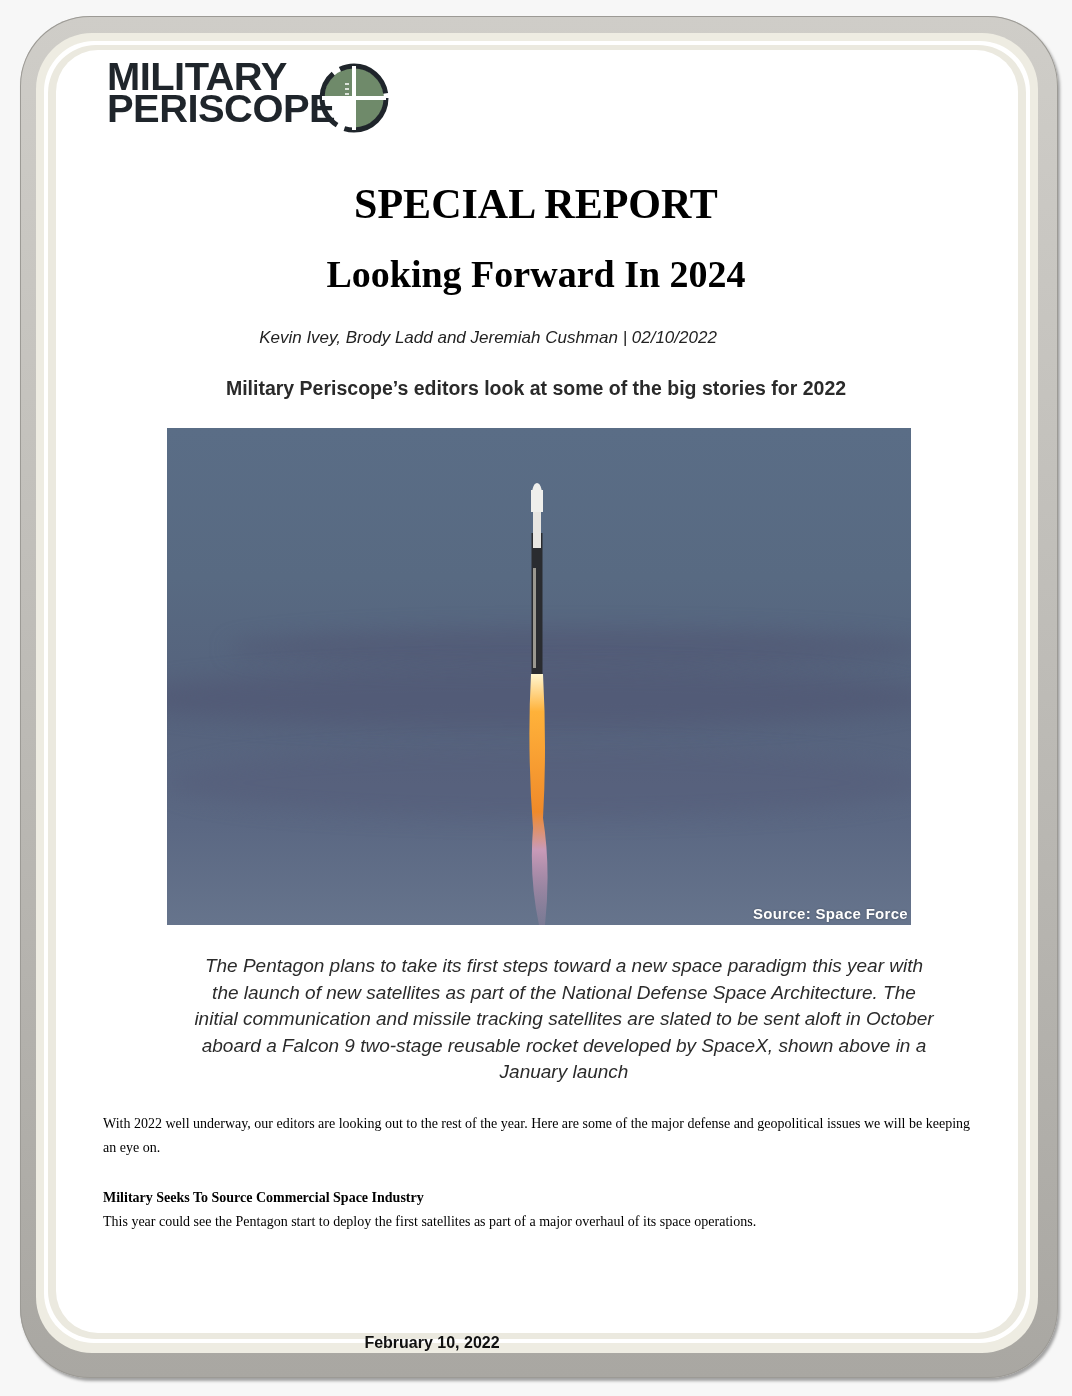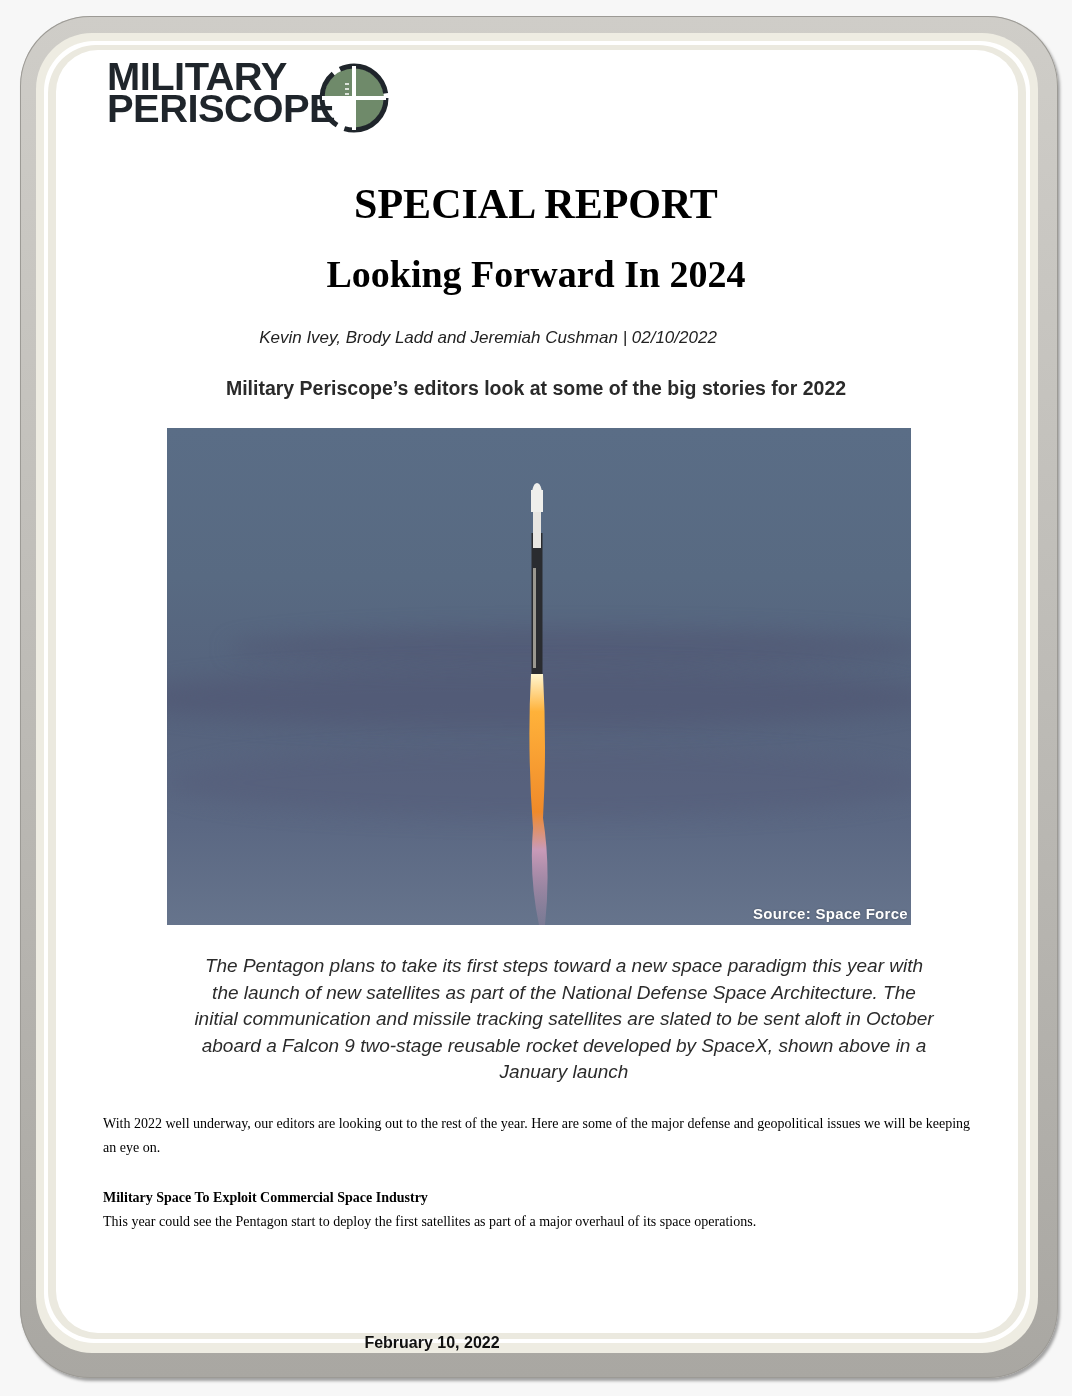--- a/index.html
+++ b/index.html
@@ -126,16 +126,16 @@
     <path d="M364 80 Q364 55 370 55 Q376 55 376 80 Z" fill="#efefec"></path>
     <rect x="364" y="62" width="12" height="22" fill="#efefec"></rect>
     <rect x="366" y="140" width="3" height="100" fill="#9a9890"></rect>
   </svg>
   <div class="credit">Source: Space Force</div>
 </div>
 
 <div class="caption">The Pentagon plans to take its first steps toward a new space paradigm this year with the launch of new satellites as part of the National Defense Space Architecture. The initial communication and missile tracking satellites are slated to be sent aloft in October aboard a Falcon 9 two-stage reusable rocket developed by SpaceX, shown above in a January launch</div>
 
 <div class="body-text p1">With 2022 well underway, our editors are looking out to the rest of the year. Here are some of the major defense and geopolitical issues we will be keeping an eye on.</div>
-<div class="body-text h3">Military Space To Exploit Commercial Space Industry</div>
+<div class="body-text h3">Military Seeks To Source Commercial Space Industry</div>
 <div class="body-text p2">This year could see the Pentagon start to deploy the first satellites as part of a major overhaul of its space operations.</div>
 
 <div class="footer-date">February 10, 2022</div>
 
 </body></html>

